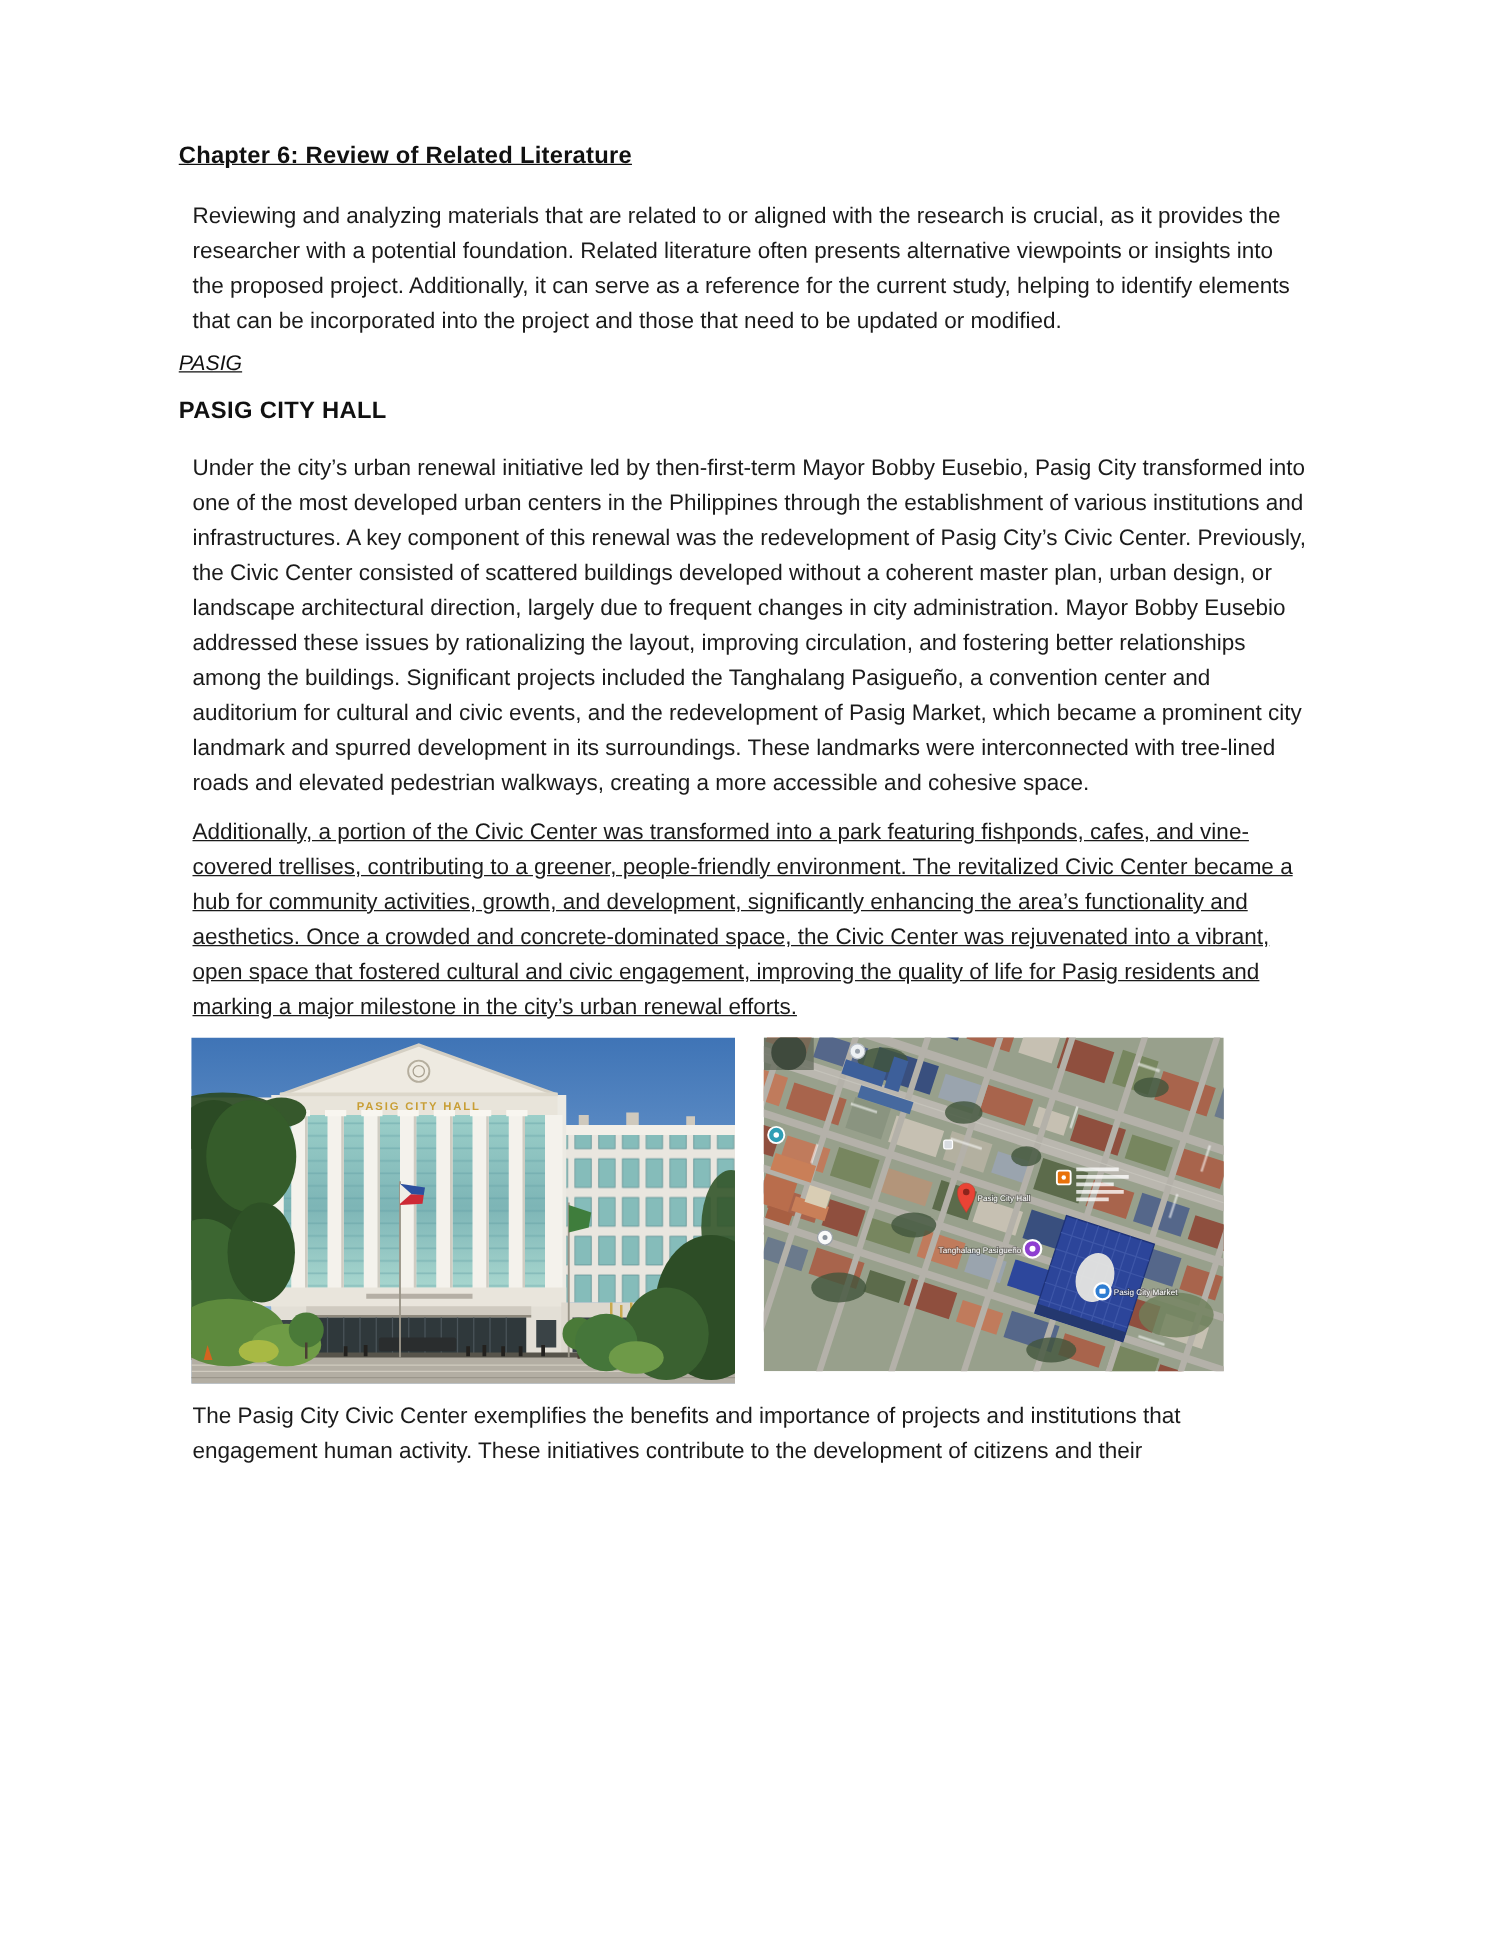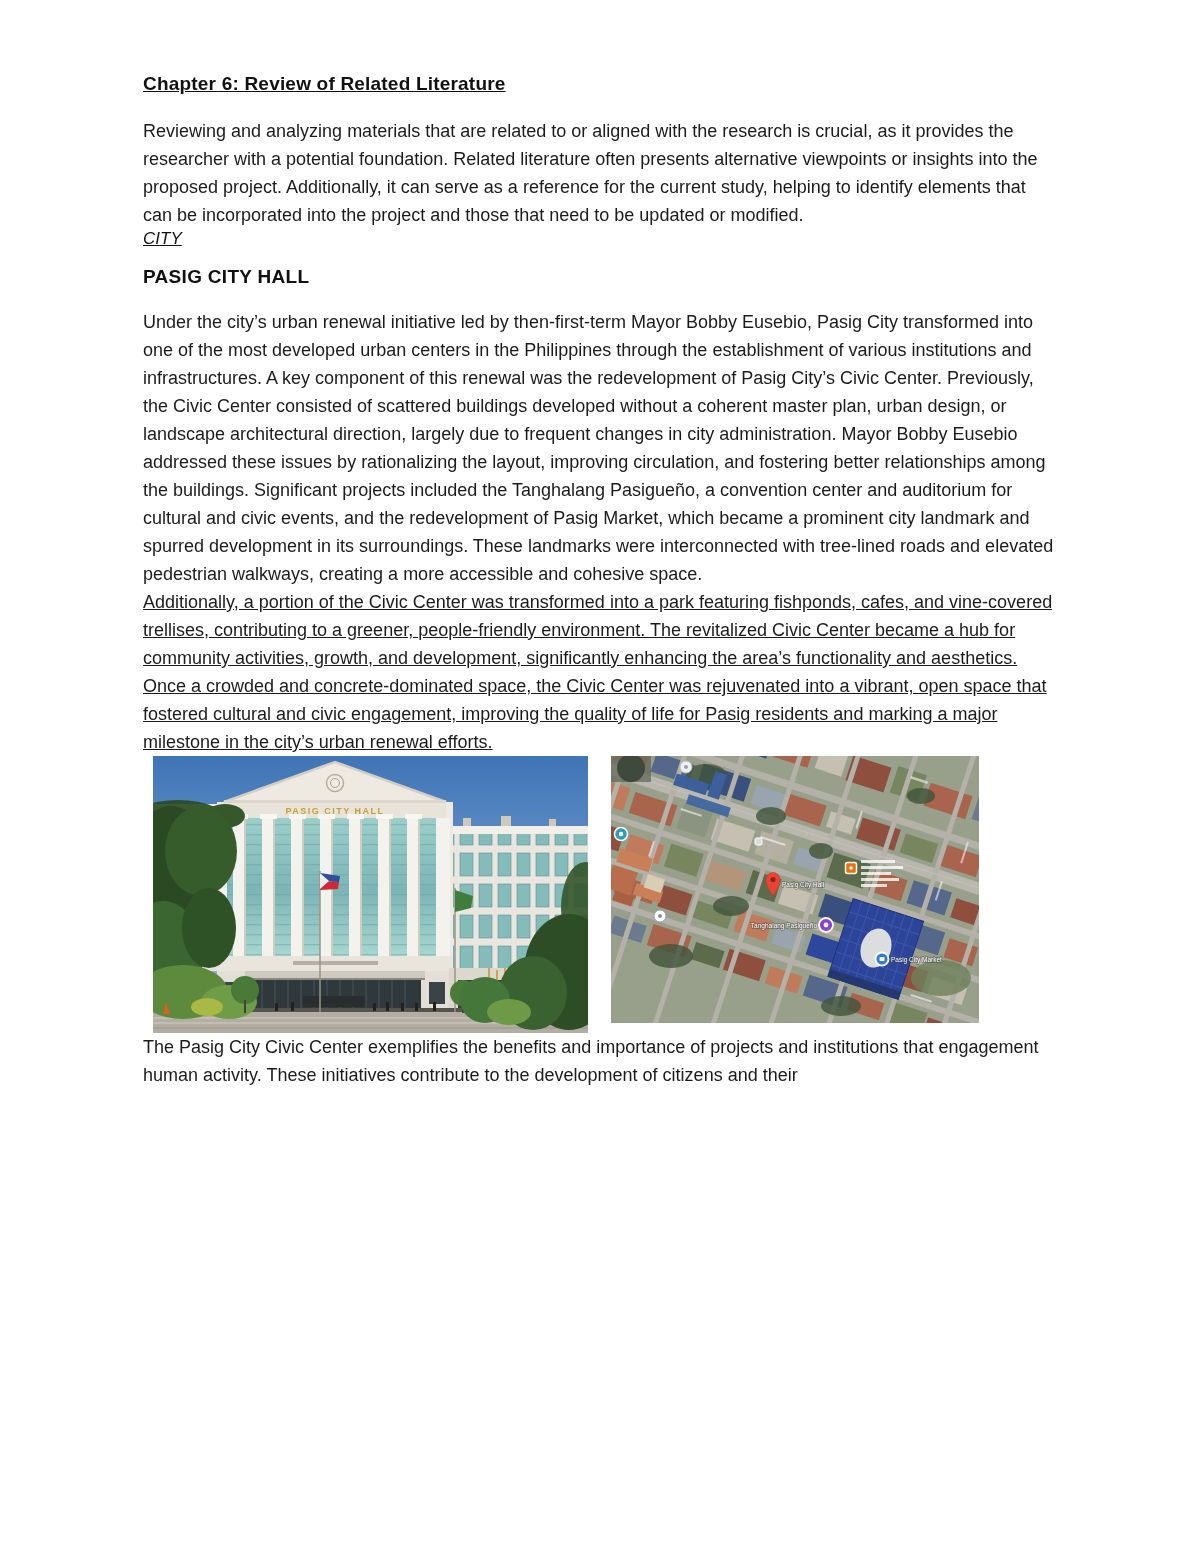--- a/index.html
+++ b/index.html
@@ -1,25 +1,25 @@
 <!DOCTYPE html>
 <html><head>
 <meta charset="utf-8">
 <style>
   html,body{margin:0;padding:0;background:#ffffff;}
   .page{
     position:relative;width:1200px;height:1223px;background:#ffffff;overflow:hidden;
-    box-sizing:border-box;padding:73px 143px 0 143px;
+    box-sizing:border-box;padding:114px 143px 0 143px;
     font-family:"Liberation Sans",sans-serif;color:#1b1b1b;
   }
   .title{
     font-size:19px;font-weight:bold;text-decoration:underline;
     margin:0 0 22px 0;letter-spacing:0.2px;color:#111;
   }
-  p.body{font-size:18px;line-height:28px;margin:0;text-align:left;}
+  p.body{font-size:18px;line-height:28px;margin:11px;text-align:left;}
   .p1{margin-bottom:63px;}
   .local{
     font-size:17px;font-style:italic;text-decoration:underline;
     margin:0 0 17px 0;font-weight:400;color:#111;
   }
   .heading2{font-size:19px;font-weight:bold;margin:0 0 20px 0;letter-spacing:0.3px;color:#111;}
   .p2{margin-bottom:19px;}
   .p3{margin-bottom:17px;text-decoration:underline;}
   .figures{display:flex;align-items:flex-start;gap:23px;margin:0 0 0 10px;}
   .fig svg{display:block;}
@@ -27,21 +27,21 @@
 </style>
 </head>
 <body>
 
 <div class="page">
 
   <h1 class="title">Chapter 6: Review of Related Literature</h1>
 
   <p class="body p1">Reviewing and analyzing materials that are related to or aligned with the research is crucial, as it provides the researcher with a potential foundation. Related literature often presents alternative viewpoints or insights into the proposed project. Additionally, it can serve as a reference for the current study, helping to identify elements that can be incorporated into the project and those that need to be updated or modified.</p>
 
-  <p class="local">CITY</p>
+  <p class="local">PASIG</p>
 
   <h2 class="heading2">PASIG CITY HALL</h2>
 
   <p class="body p2">Under the city’s urban renewal initiative led by then-first-term Mayor Bobby Eusebio, Pasig City transformed into one of the most developed urban centers in the Philippines through the establishment of various institutions and infrastructures. A key component of this renewal was the redevelopment of Pasig City’s Civic Center. Previously, the Civic Center consisted of scattered buildings developed without a coherent master plan, urban design, or landscape architectural direction, largely due to frequent changes in city administration. Mayor Bobby Eusebio addressed these issues by rationalizing the layout, improving circulation, and fostering better relationships among the buildings. Significant projects included the Tanghalang Pasigueño, a convention center and auditorium for cultural and civic events, and the redevelopment of Pasig Market, which became a prominent city landmark and spurred development in its surroundings. These landmarks were interconnected with tree-lined roads and elevated pedestrian walkways, creating a more accessible and cohesive space.</p>
 
   <p class="body p3">Additionally, a portion of the Civic Center was transformed into a park featuring fishponds, cafes, and vine-covered trellises, contributing to a greener, people-friendly environment. The revitalized Civic Center became a hub for community activities, growth, and development, significantly enhancing the area’s functionality and aesthetics. Once a crowded and concrete-dominated space, the Civic Center was rejuvenated into a vibrant, open space that fostered cultural and civic engagement, improving the quality of life for Pasig residents and marking a major milestone in the city’s urban renewal efforts.</p>
 
   <div class="figures">
 
     <div class="fig">

